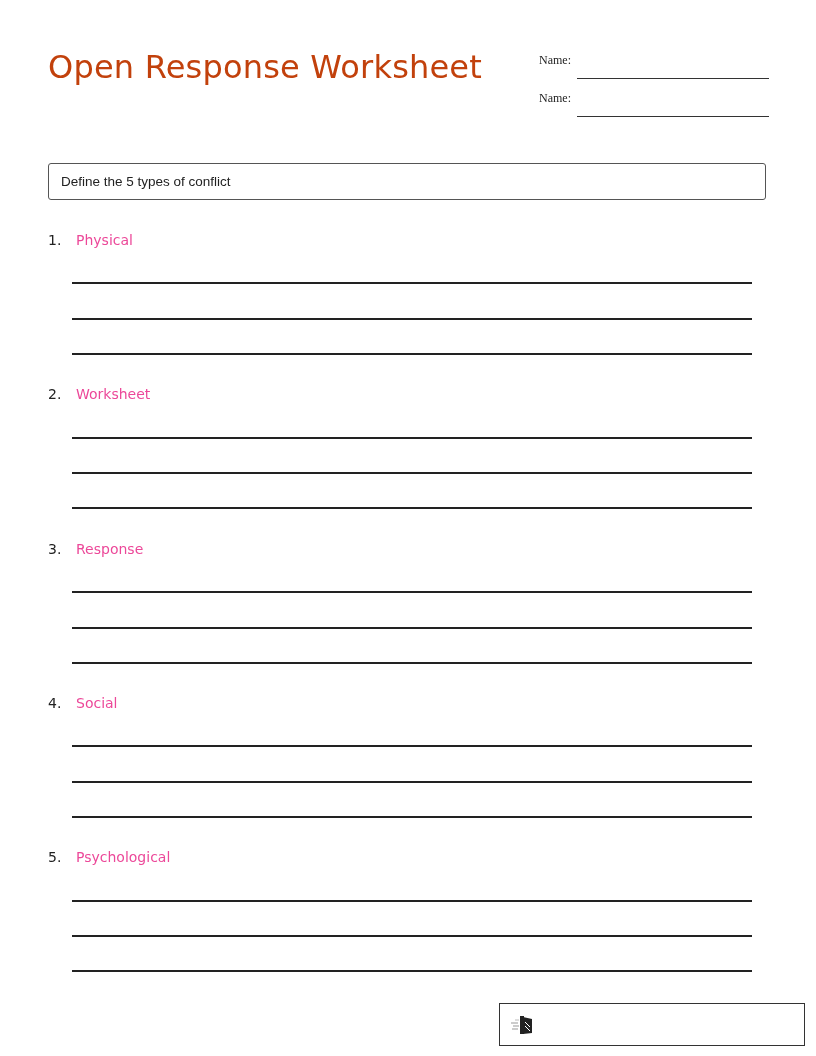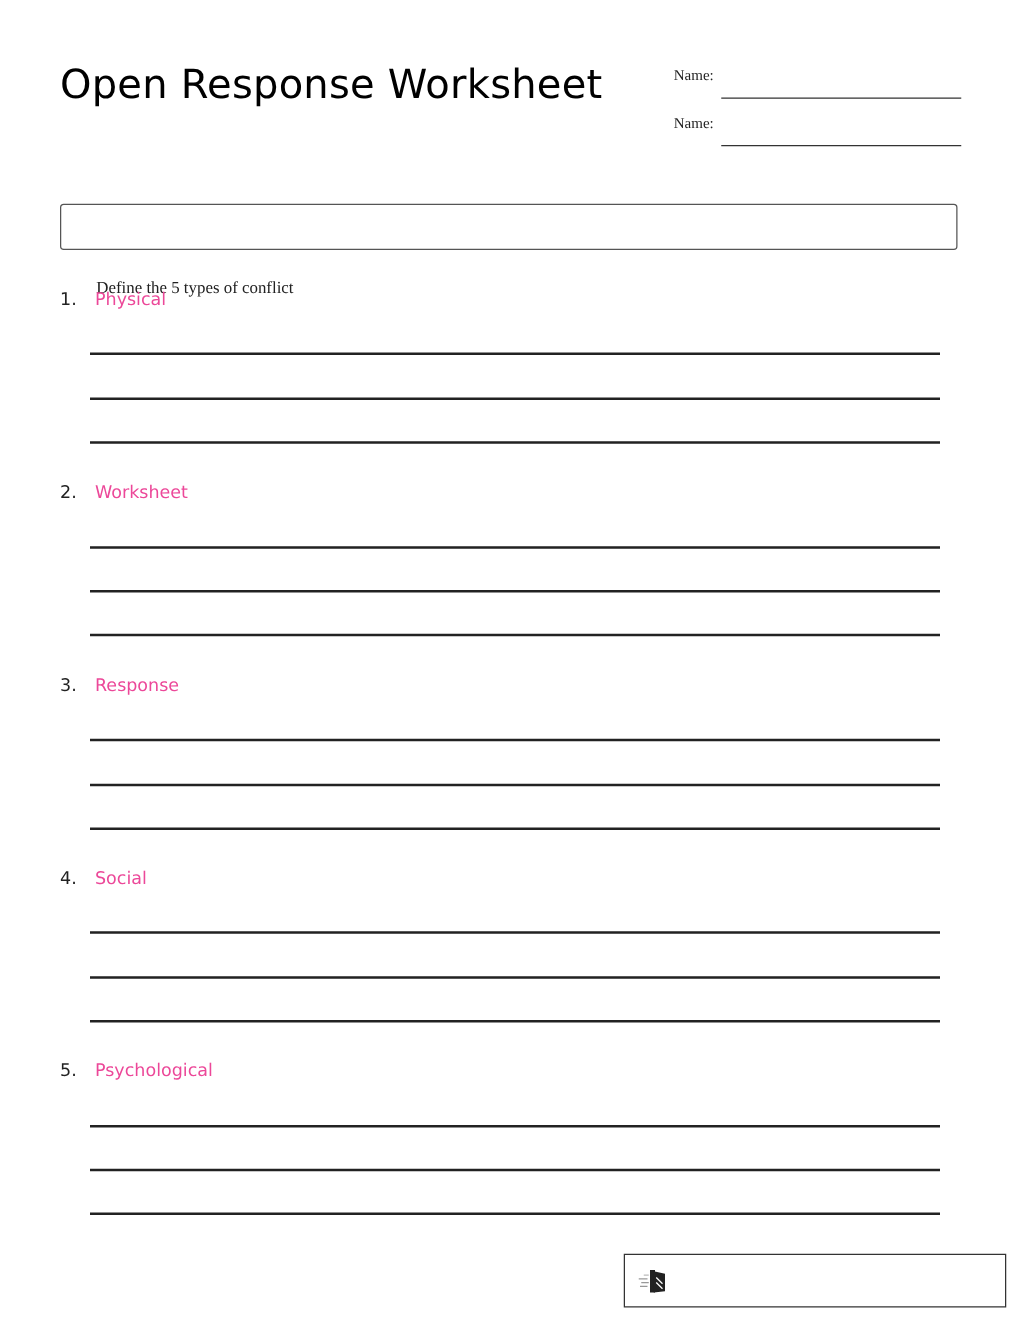--- a/index.html
+++ b/index.html
@@ -1,22 +1,22 @@
 <!DOCTYPE html>
 <html><head>
 <meta charset="utf-8">
 <style>
   html, body { margin:0; padding:0; background:#ffffff; }
   body { width:816px; height:1056px; position:relative; overflow:hidden; color:#222; }
-  .title { position:absolute; left:48px; top:48px; font-family:"DejaVu Sans", sans-serif; font-size:32px; color:#000000; letter-spacing:0.2px; }
+  .title { position:absolute; left:48px; top:48px; font-family:"DejaVu Sans", sans-serif; font-size:32px; color:#c2410c; letter-spacing:0.2px; }
   .meta-row { position:absolute; left:505px; width:264px; height:30px; }
   .meta-label { position:absolute; right:198px; top:0; font-family:"Liberation Serif", serif; font-size:12px; color:#222; }
   .meta-line { position:absolute; left:72px; right:0; top:25px; border-bottom:1.5px solid #333; }
   .instructions { position:absolute; left:48px; top:163px; width:718px; height:37px; border:1px solid #555; border-radius:3px; box-sizing:border-box; }
-  .instructions span { position:absolute; left:28px; top:10px; font-family:Liberation Serif, serif; font-size:13.5px; color:#222;margin-top:48px; }
+  .instructions span { position:absolute; left:12px; top:10px; font-family:Liberation Sans, sans-serif; font-size:13.5px; color:#222; }
   .question { position:absolute; left:48px; width:720px; }
   .q-num { position:absolute; left:0; top:0; font-family:"DejaVu Sans", sans-serif; font-size:14px; color:#222; }
   .q-label { position:absolute; left:28px; top:0; font-family:"DejaVu Sans", sans-serif; font-size:14px; color:#ec4899; }
   .ans-line { position:absolute; left:24px; width:680px; height:0; border-top:2px solid #222; }
   .footer { position:absolute; left:499px; top:1003px; width:306px; height:43px; border:1px solid #333; box-sizing:border-box; }
   .footer .logo { position:absolute; left:10px; top:10px; width:26px; height:22px; }
   .footer span { position:absolute; left:41px; top:12px; font-family:"DejaVu Sans", sans-serif; font-size:13.5px; color:#222; }
 </style>
 </head>
 <body>

